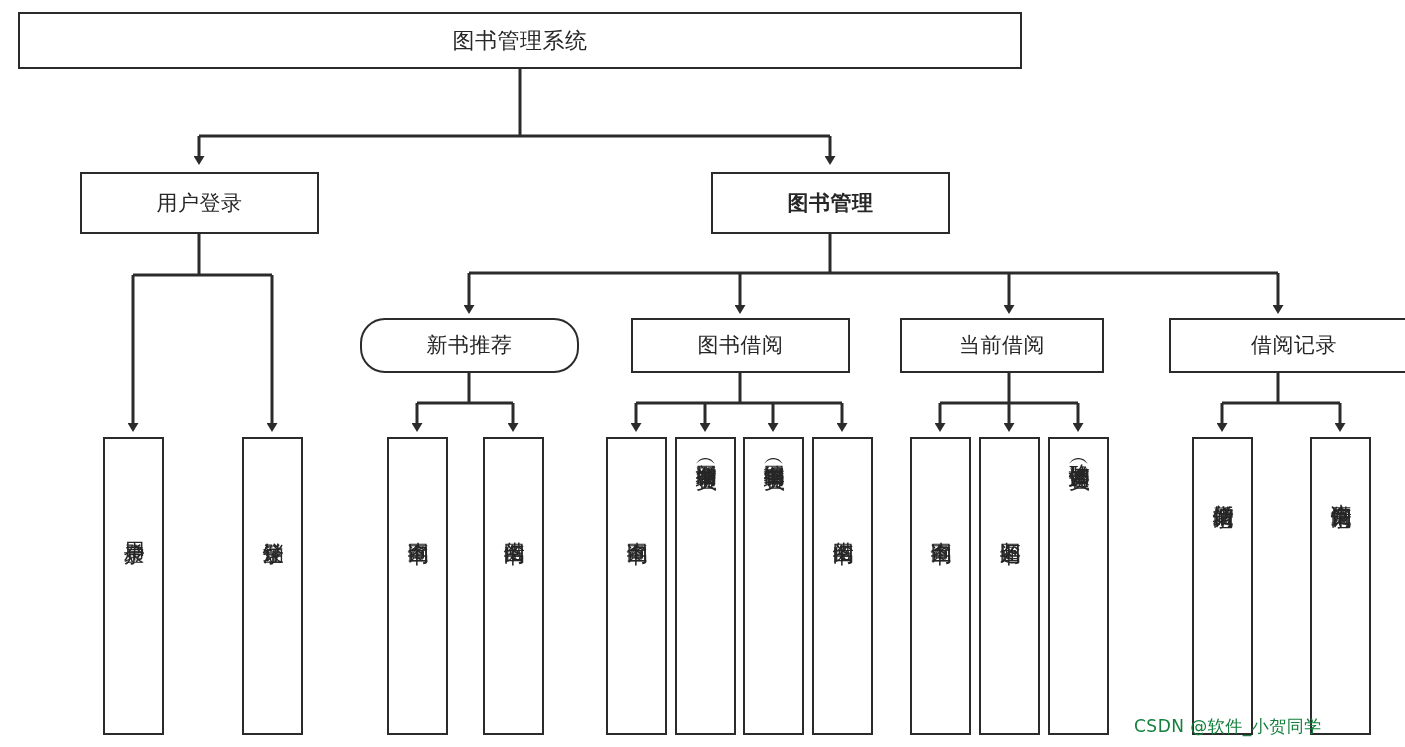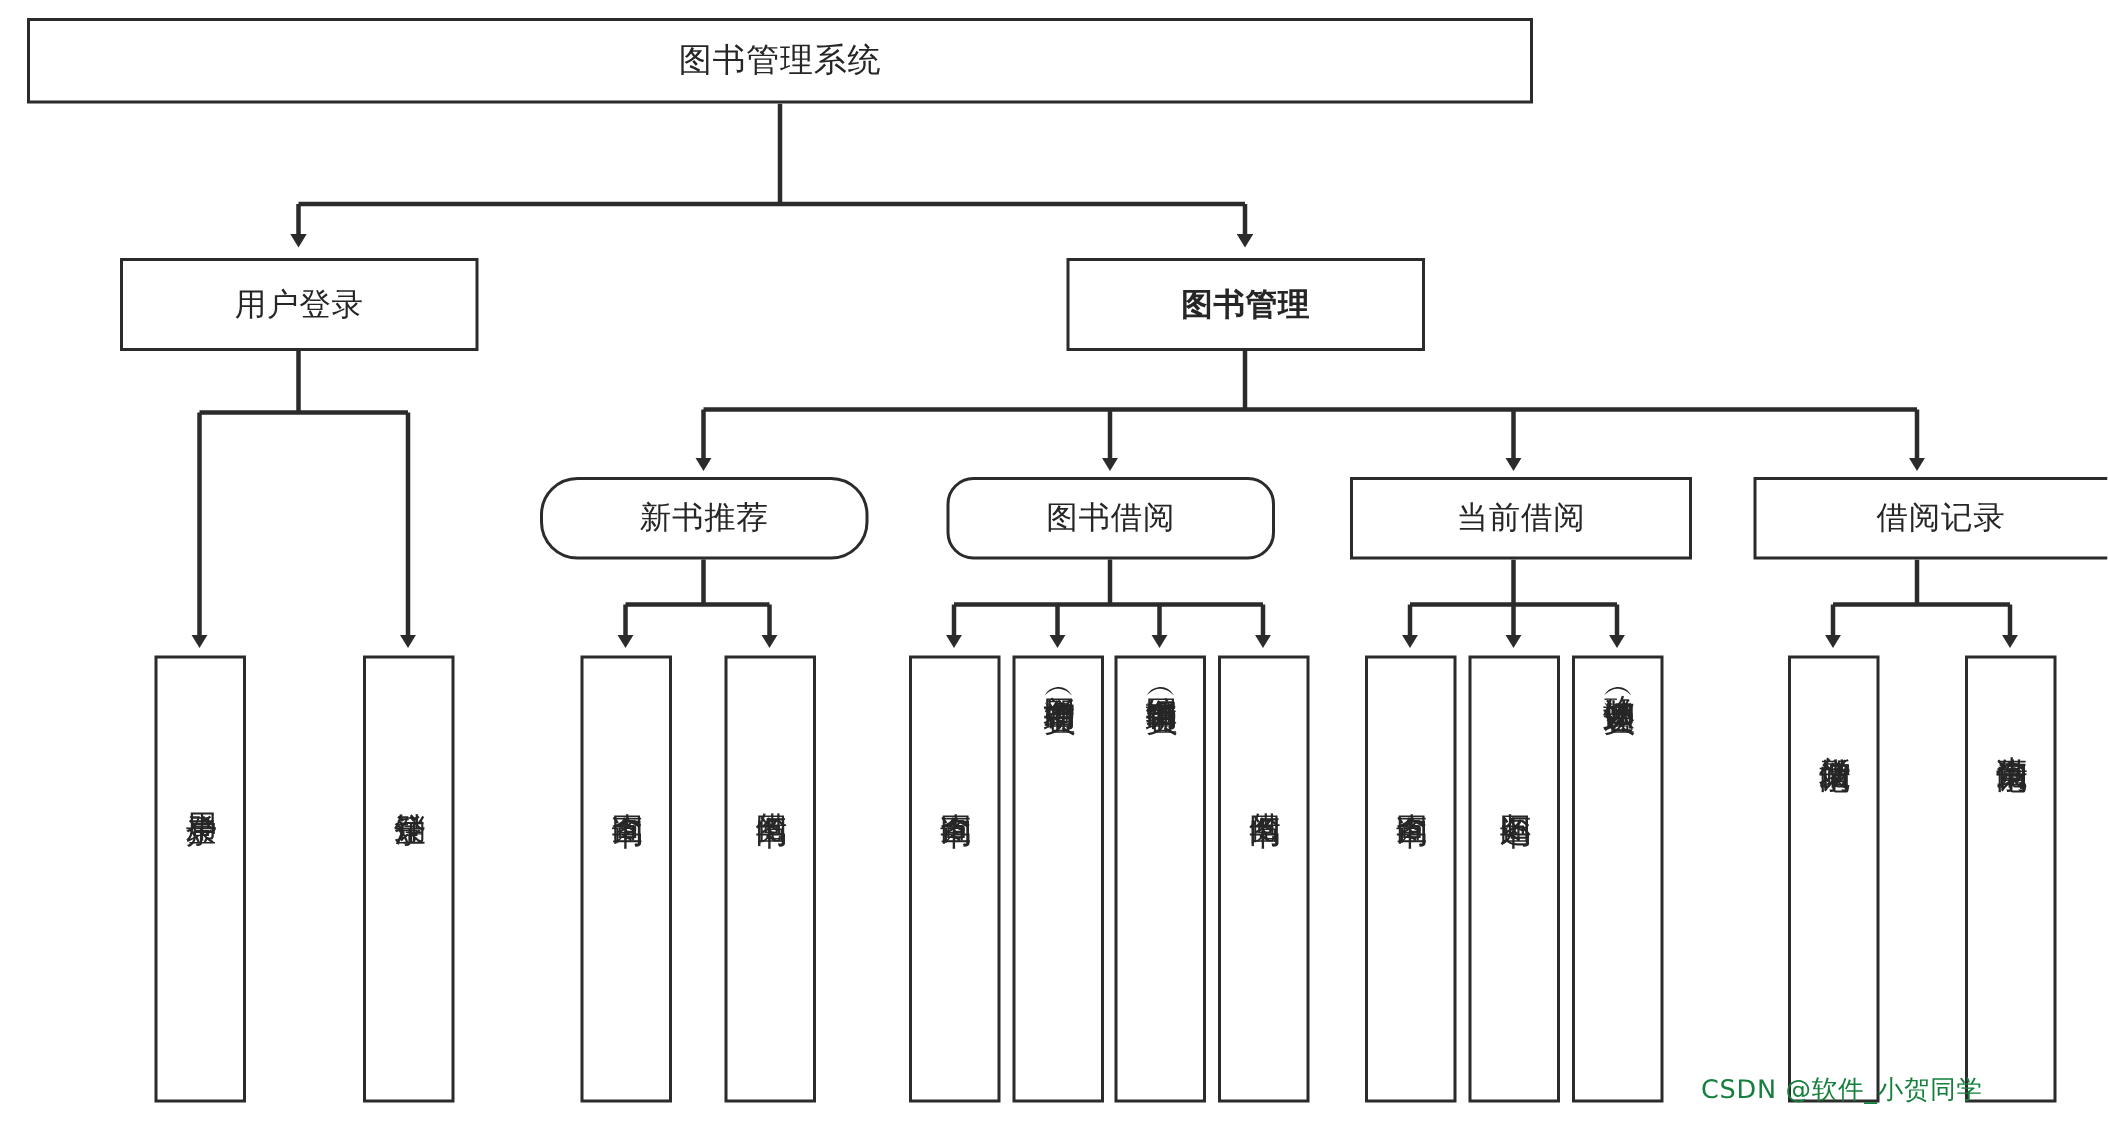--- a/index.html
+++ b/index.html
@@ -145,24 +145,24 @@
   <div class="node horiz" style="left:80px; top:172px; width:239px; height:62px;">
     <span class="node-label">用户登录</span>
   </div>
   <div class="node horiz" style="left:711px; top:172px; width:239px; height:62px;font-weight:bold;">
     <span class="node-label">图书管理</span>
   </div>
 
   <div class="node horiz" style="left:360px; top:318px; width:219px; height:55px;border-radius:25px;">
     <span class="node-label">新书推荐</span>
   </div>
-  <div class="node horiz" style="left:631px; top:318px; width:219px; height:55px;border-radius:18px;">
+  <div class="node horiz" style="left:631px; top:318px; width:219px; height:55px;">
     <span class="node-label">图书借阅</span>
   </div>
-  <div class="node horiz" style="left:900px; top:318px; width:228px; height:55px;">
+  <div class="node horiz" style="left:900px; top:318px; width:204px; height:55px;">
     <span class="node-label">当前借阅</span>
   </div>
   <div class="node horiz" style="left:1169px; top:318px; width:250px; height:55px;">
     <span class="node-label">借阅记录</span>
   </div>
 
   <div class="node leaf short" style="left:103px; top:437px; width:61px; height:298px;">
     <span class="node-label">用户登录</span>
   </div>
   <div class="node leaf short" style="left:242px; top:437px; width:61px; height:298px;">

